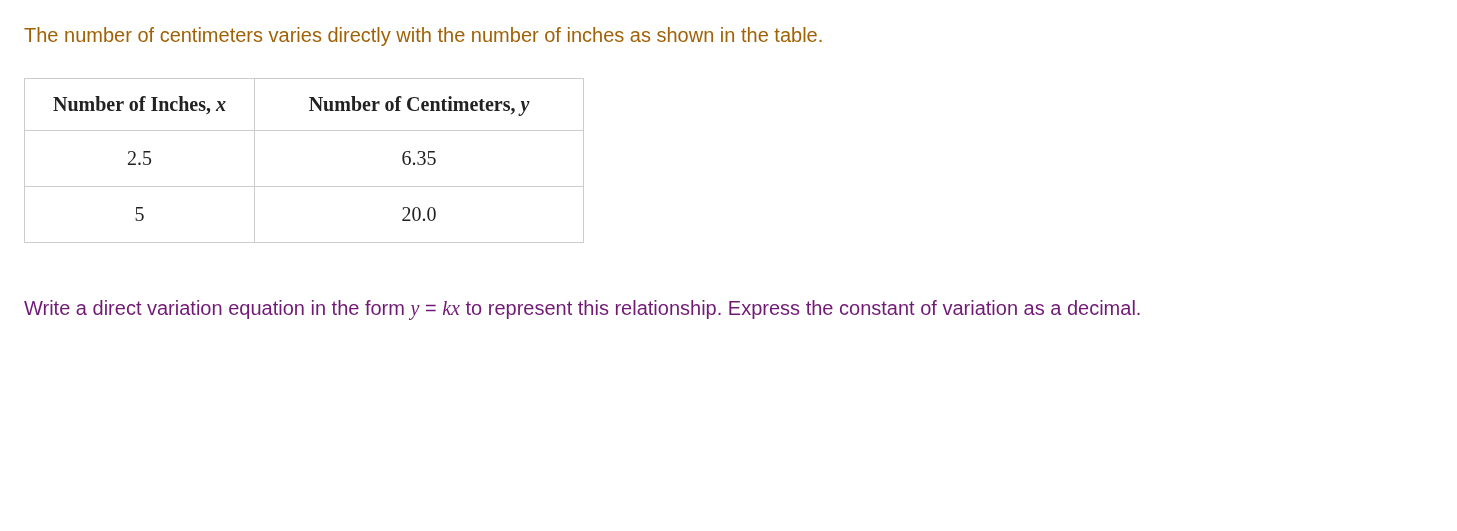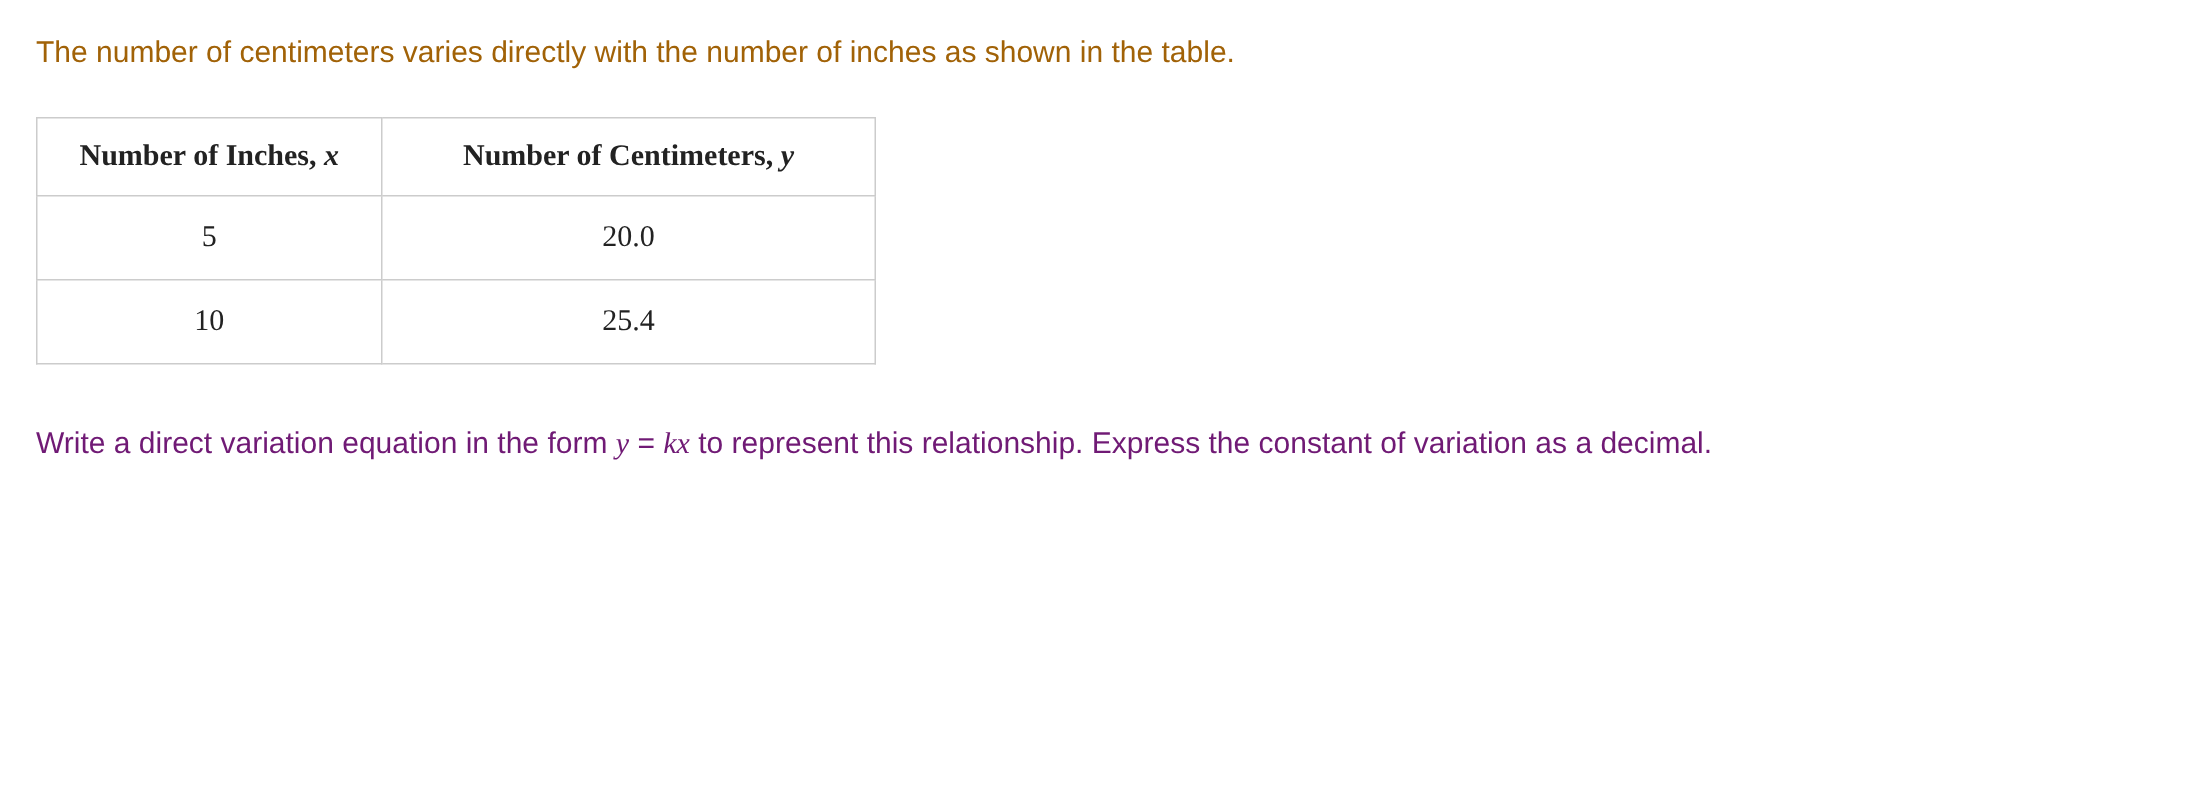--- a/index.html
+++ b/index.html
@@ -15,21 +15,21 @@
       width: 1457px;
     }
     .intro-text {
       font-size: 20px;
       color: #a16207;
       margin-bottom: 28px;
       line-height: 1.5;
     }
     .data-table {
       border-collapse: collapse;
-      margin-bottom: 36px;
+      margin-bottom: 48px;
       padding-left: 16px;
     }
     .data-table th,
     .data-table td {
       border: 1px solid #ccc;
       text-align: center;
       font-family: "Times New Roman", Times, serif;
       vertical-align: middle;
     }
     .data-table th {
@@ -77,25 +77,25 @@
       <th>
         <span>Number of Inches, </span><span class="var-italic">x</span>
       </th>
       <th>
         <span>Number of Centimeters, </span><span class="var-italic">y</span>
       </th>
     </tr>
   </thead>
   <tbody>
     <tr>
+      <td>2.5</td>
+      <td>6.35</td>
+    </tr>
+    <tr>
       <td>5</td>
       <td>20.0</td>
-    </tr>
-    <tr>
-      <td>10</td>
-      <td>25.4</td>
     </tr>
   </tbody>
 </table>
 
 <p class="closing-text">
   <span>Write a direct variation equation in the form </span><span class="equation">y</span><span> = </span><span class="equation">kx</span><span> to represent this relationship. Express the constant of variation as a decimal.</span>
 </p>
 
 </body></html>

